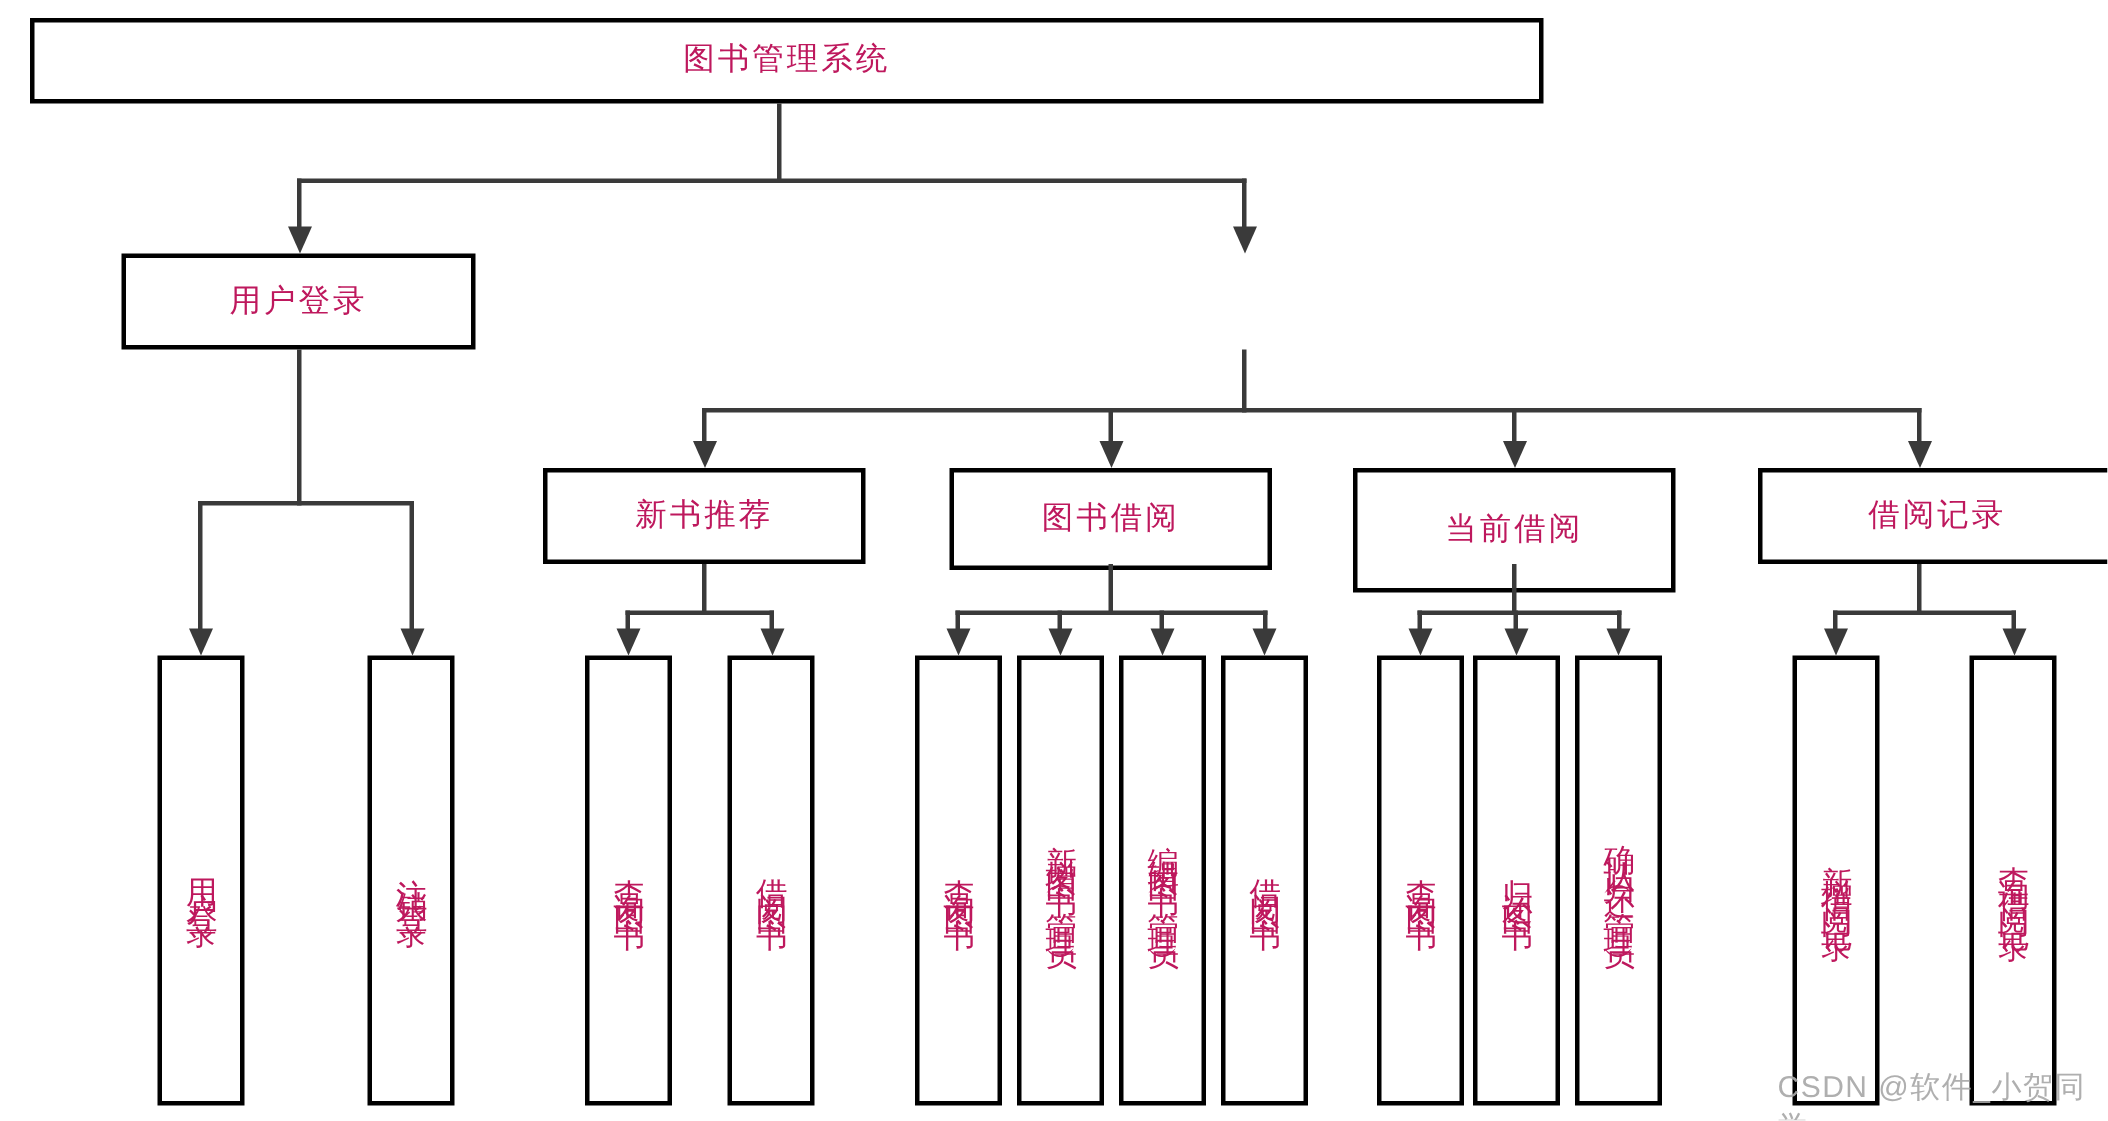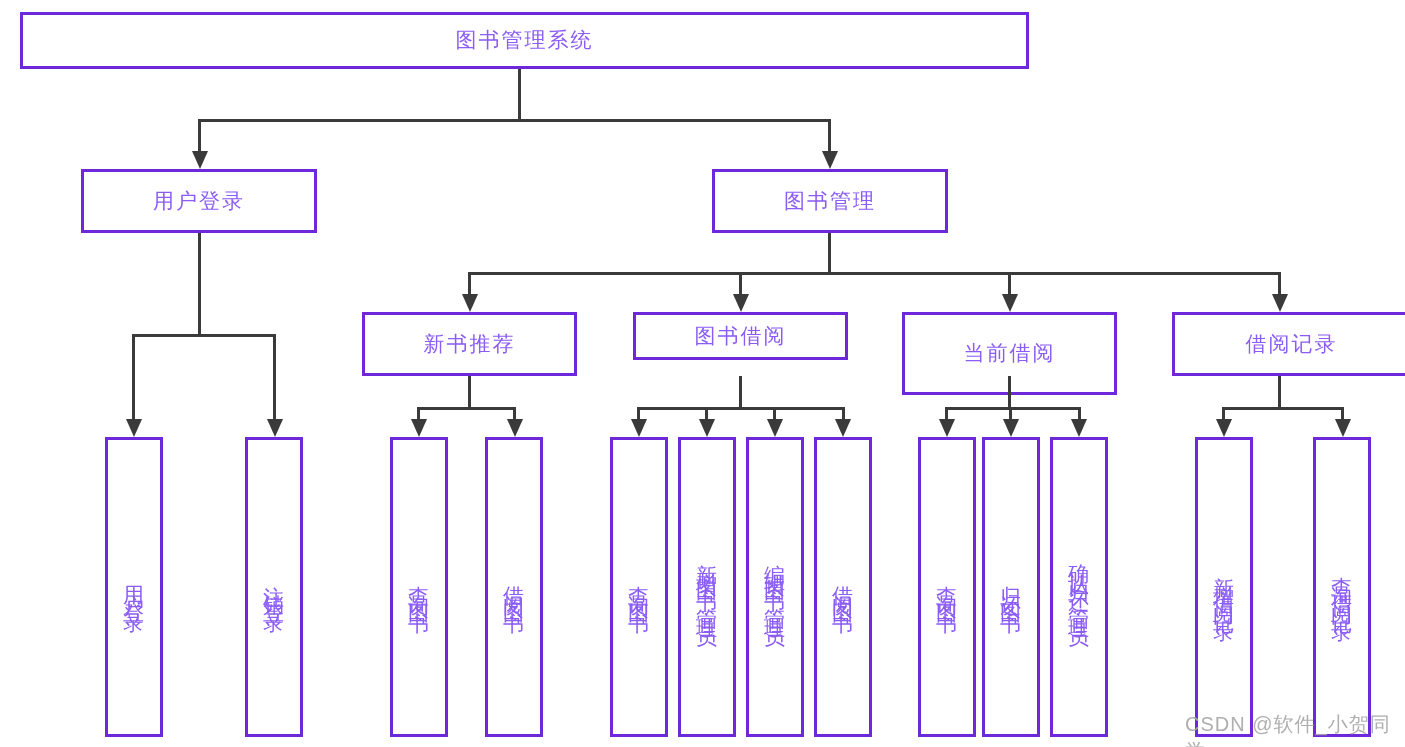--- a/index.html
+++ b/index.html
@@ -2,23 +2,23 @@
 <html><head>
 <meta charset="utf-8">
 <style>
   html,body { margin:0; padding:0; background:#ffffff; }
   #canvas {
     position:relative; width:1405px; height:747px; background:#ffffff;
     font-family:"Liberation Sans","DejaVu Sans",sans-serif; overflow:hidden;
   }
   .box {
     position:absolute; box-sizing:border-box;
-    border:3px solid #6d28d9; background:#ffffff;
+    border:3px solid #000000; background:#ffffff;
     display:flex; align-items:center; justify-content:center;
-    font-size:21px; color:#8b5cf6; letter-spacing:2px; line-height:1.25;
+    font-size:21px; color:#be185d; letter-spacing:2px; line-height:1.25;
     white-space:nowrap;
   }
   .vbox {
     writing-mode:vertical-lr; text-orientation:mixed;
     letter-spacing:9px; line-height:1; white-space:normal;
   }
   .hl, .vl { position:absolute; background:#3a3a3a; }
   .hl { height:3px; } .vl { width:3px; }
   .ar {
     position:absolute; width:0; height:0;
@@ -31,24 +31,23 @@
   }
 </style>
 </head>
 <body>
 
 <div id="canvas">
 
   <div class="box" style="left:20px; top:12px; width:1009px; height:57px;">图书管理系统</div>
 
   <div class="box" style="left:81px; top:169px; width:236px; height:64px;">用户登录</div>
-  <div class="box" style="left:712px; top:169px; width:236px; height:64px;">图书管理</div>
 
   <div class="box" style="left:362px; top:312px; width:215px; height:64px;">新书推荐</div>
-  <div class="box" style="left:633px; top:312px; width:215px; height:48px;">图书借阅</div>
+  <div class="box" style="left:633px; top:312px; width:215px; height:68px;">图书借阅</div>
   <div class="box" style="left:902px; top:312px; width:215px; height:83px;">当前借阅</div>
   <div class="box" style="left:1172px; top:312px; width:239px; height:64px;">借阅记录</div>
 
   <div class="box vbox" style="left:105px;  top:437px; width:58px; height:300px;">用户登录</div>
   <div class="box vbox" style="left:245px;  top:437px; width:58px; height:300px;">注销登录</div>
   <div class="box vbox" style="left:390px;  top:437px; width:58px; height:300px;">查询图书</div>
   <div class="box vbox" style="left:485px;  top:437px; width:58px; height:300px;">借阅图书</div>
   <div class="box vbox" style="left:610px;  top:437px; width:58px; height:300px;">查询图书</div>
   <div class="box vbox" style="left:678px;  top:437px; width:58px; height:300px;">新增图书（管理员）</div>
   <div class="box vbox" style="left:746px;  top:437px; width:58px; height:300px;">编辑图书（管理员）</div>

